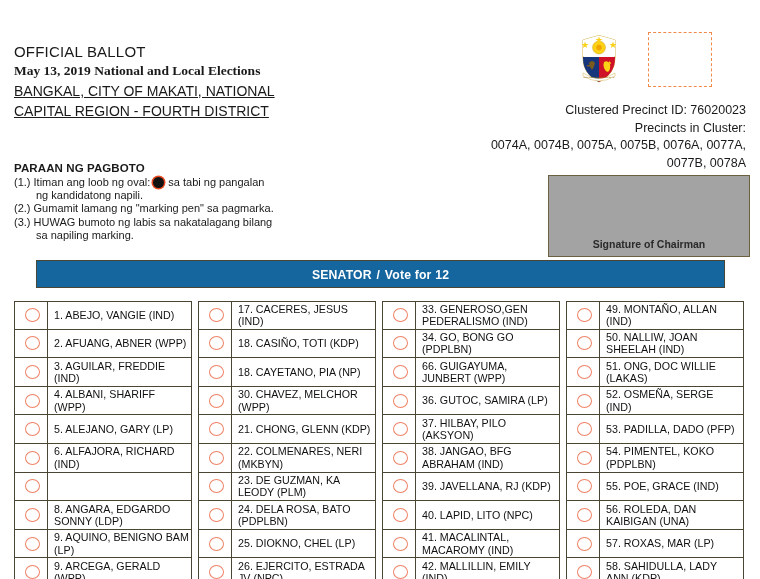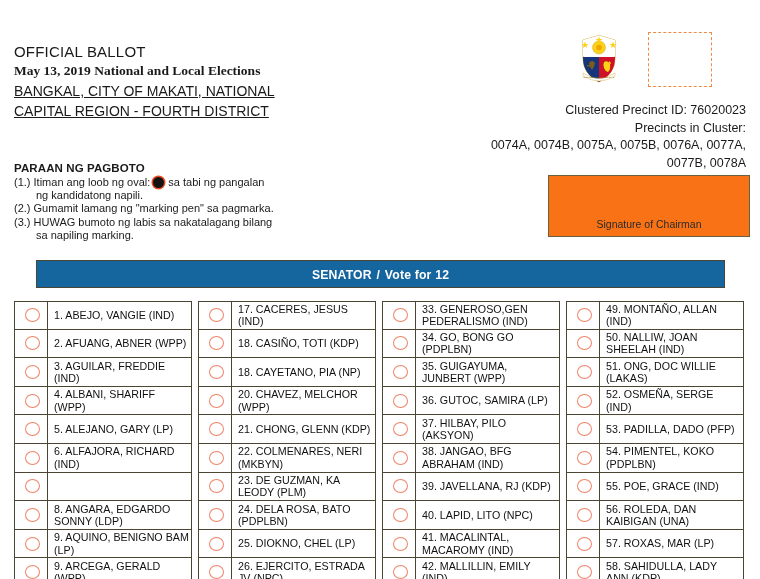--- a/index.html
+++ b/index.html
@@ -58,23 +58,24 @@
   }
 
   .precinct {
     position: absolute; right: 14px; top: 102px;
     width: 400px; text-align: right;
     font-size: 12.5px; line-height: 17.5px;
   }
 
   .sig-box {
     position: absolute; left: 548px; top: 175px;
-    width: 202px; height: 62px;
+    width: 202px; height: 82px;
     border: 1.4px solid #6b6040;
-    background: #f97316;
+    background: #a3a3a3;
+    font-weight: bold;
   }
   .sig-label {
     position: absolute; left: 0; right: 0; bottom: 6px;
     text-align: center; font-size: 10.5px; color: #2a2a2a;
   }
 
   
   .contest { position: absolute; left: 14px; top: 260px; width: 733px; }
   .contest-bar {
     height: 28px;
@@ -260,21 +261,21 @@
           <div class="cand-name">18. CASIÑO, TOTI (KDP)</div>
         </div>
         <div class="cand">
           <div class="oval"></div>
           <div class="cand-sep"></div>
           <div class="cand-name">18. CAYETANO, PIA (NP)</div>
         </div>
         <div class="cand">
           <div class="oval"></div>
           <div class="cand-sep"></div>
-          <div class="cand-name">20. CHAVEZ, MELCHOR (WPP)</div>
+          <div class="cand-name">30. CHAVEZ, MELCHOR (WPP)</div>
         </div>
         <div class="cand">
           <div class="oval"></div>
           <div class="cand-sep"></div>
           <div class="cand-name">21. CHONG, GLENN (KDP)</div>
         </div>
         <div class="cand">
           <div class="oval"></div>
           <div class="cand-sep"></div>
           <div class="cand-name">22. COLMENARES, NERI (MKBYN)</div>
@@ -307,21 +308,21 @@
           <div class="cand-name">33. GENEROSO,GEN PEDERALISMO (IND)</div>
         </div>
         <div class="cand">
           <div class="oval"></div>
           <div class="cand-sep"></div>
           <div class="cand-name">34. GO, BONG GO (PDPLBN)</div>
         </div>
         <div class="cand">
           <div class="oval"></div>
           <div class="cand-sep"></div>
-          <div class="cand-name">35. GUIGAYUMA, JUNBERT (WPP)</div>
+          <div class="cand-name">66. GUIGAYUMA, JUNBERT (WPP)</div>
         </div>
         <div class="cand">
           <div class="oval"></div>
           <div class="cand-sep"></div>
           <div class="cand-name">36. GUTOC, SAMIRA (LP)</div>
         </div>
         <div class="cand">
           <div class="oval"></div>
           <div class="cand-sep"></div>
           <div class="cand-name">37. HILBAY, PILO (AKSYON)</div>

